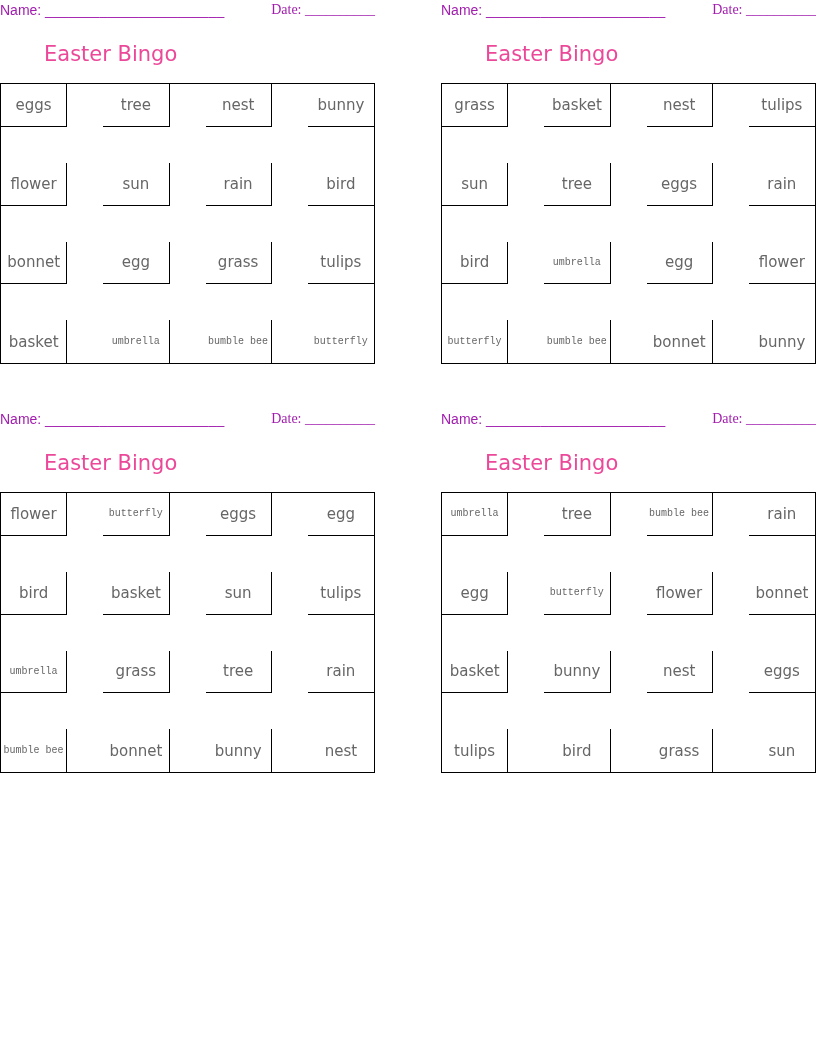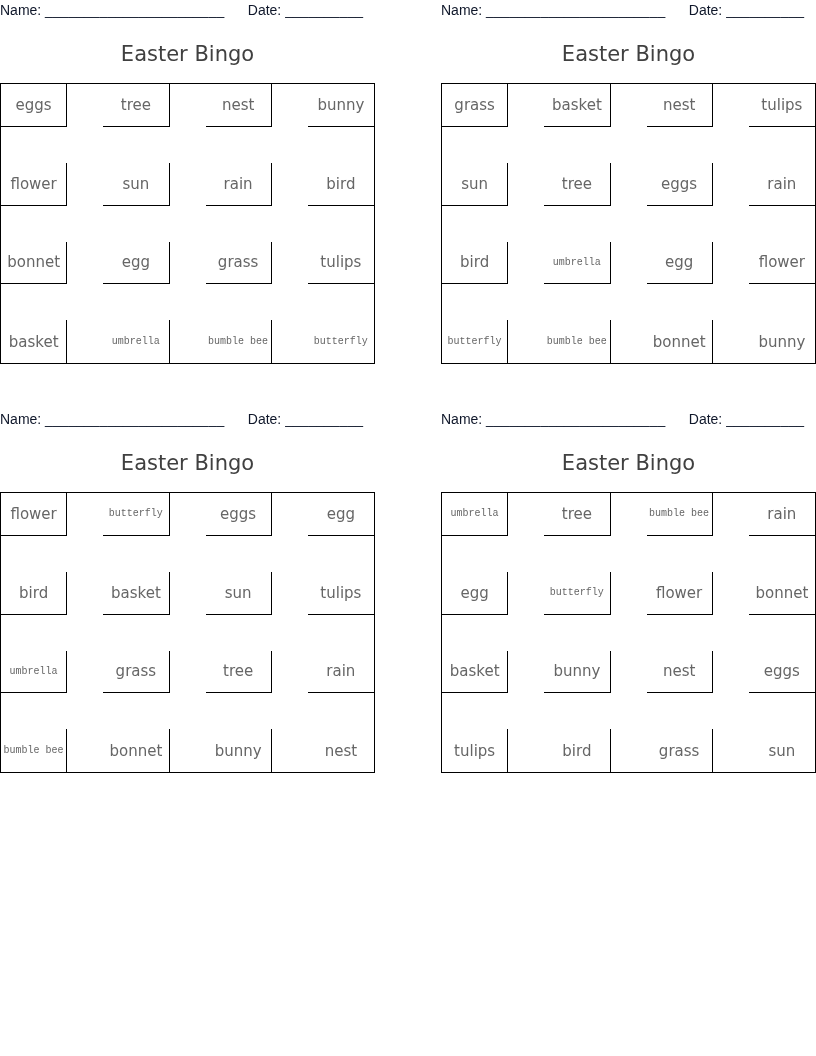--- a/index.html
+++ b/index.html
@@ -1,21 +1,21 @@
 <!DOCTYPE html>
 <html><head>
 <meta charset="utf-8">
 <style>
   html, body { margin:0; padding:0; background:#fff; }
   body { width:816px; height:1056px; position:relative; overflow:hidden; font-family:"DejaVu Sans", sans-serif; }
   .card { position:absolute; width:375px; height:370px; }
-  .header { position:absolute; top:2px; left:0; width:375px; height:16px; font-family:"Liberation Sans", sans-serif; font-size:14px; color:#0f172a; }
+  .header { position:absolute; top:2px; left:0; width:375px; height:16px; font-family:"Liberation Sans", sans-serif; font-size:14px; color:#a21caf; }
   .name-line { position:absolute; left:0; top:0; white-space:nowrap; }
-  .date-line { position:absolute; right:12px; top:0; white-space:nowrap; }
-  .title { position:absolute; top:42px; left:0; width:375px; text-align:center; font-family:"DejaVu Sans", sans-serif; font-size:21px; color:#404040; }
+  .date-line { position:absolute; right:0; top:0; white-space:nowrap;font-family:Liberation Serif, serif; }
+  .title { position:absolute; top:42px; left:0; width:375px; text-align:left; font-family:"DejaVu Sans", sans-serif; font-size:21px; color:#ec4899;padding-left:44px; }
   .grid { position:absolute; top:83px; left:0; width:373px; height:279px; border:1px solid #000; display:grid; grid-template-columns:repeat(4,1fr); grid-template-rows:repeat(4,1fr); box-sizing:content-box;gap:36px; }
   .cell { border-right:1px solid #000; border-bottom:1px solid #000; display:flex; align-items:center; justify-content:center; color:#666; font-size:15px; font-family:"DejaVu Sans", sans-serif; text-align:center; }
   .cell:nth-child(4n) { border-right:none; }
   .cell:nth-last-child(-n+4) { border-bottom:none; }
   .cell.small { font-size:10px;font-family:Liberation Mono, monospace; }
 </style>
 </head>
 <body>
 
 <div id="page">

